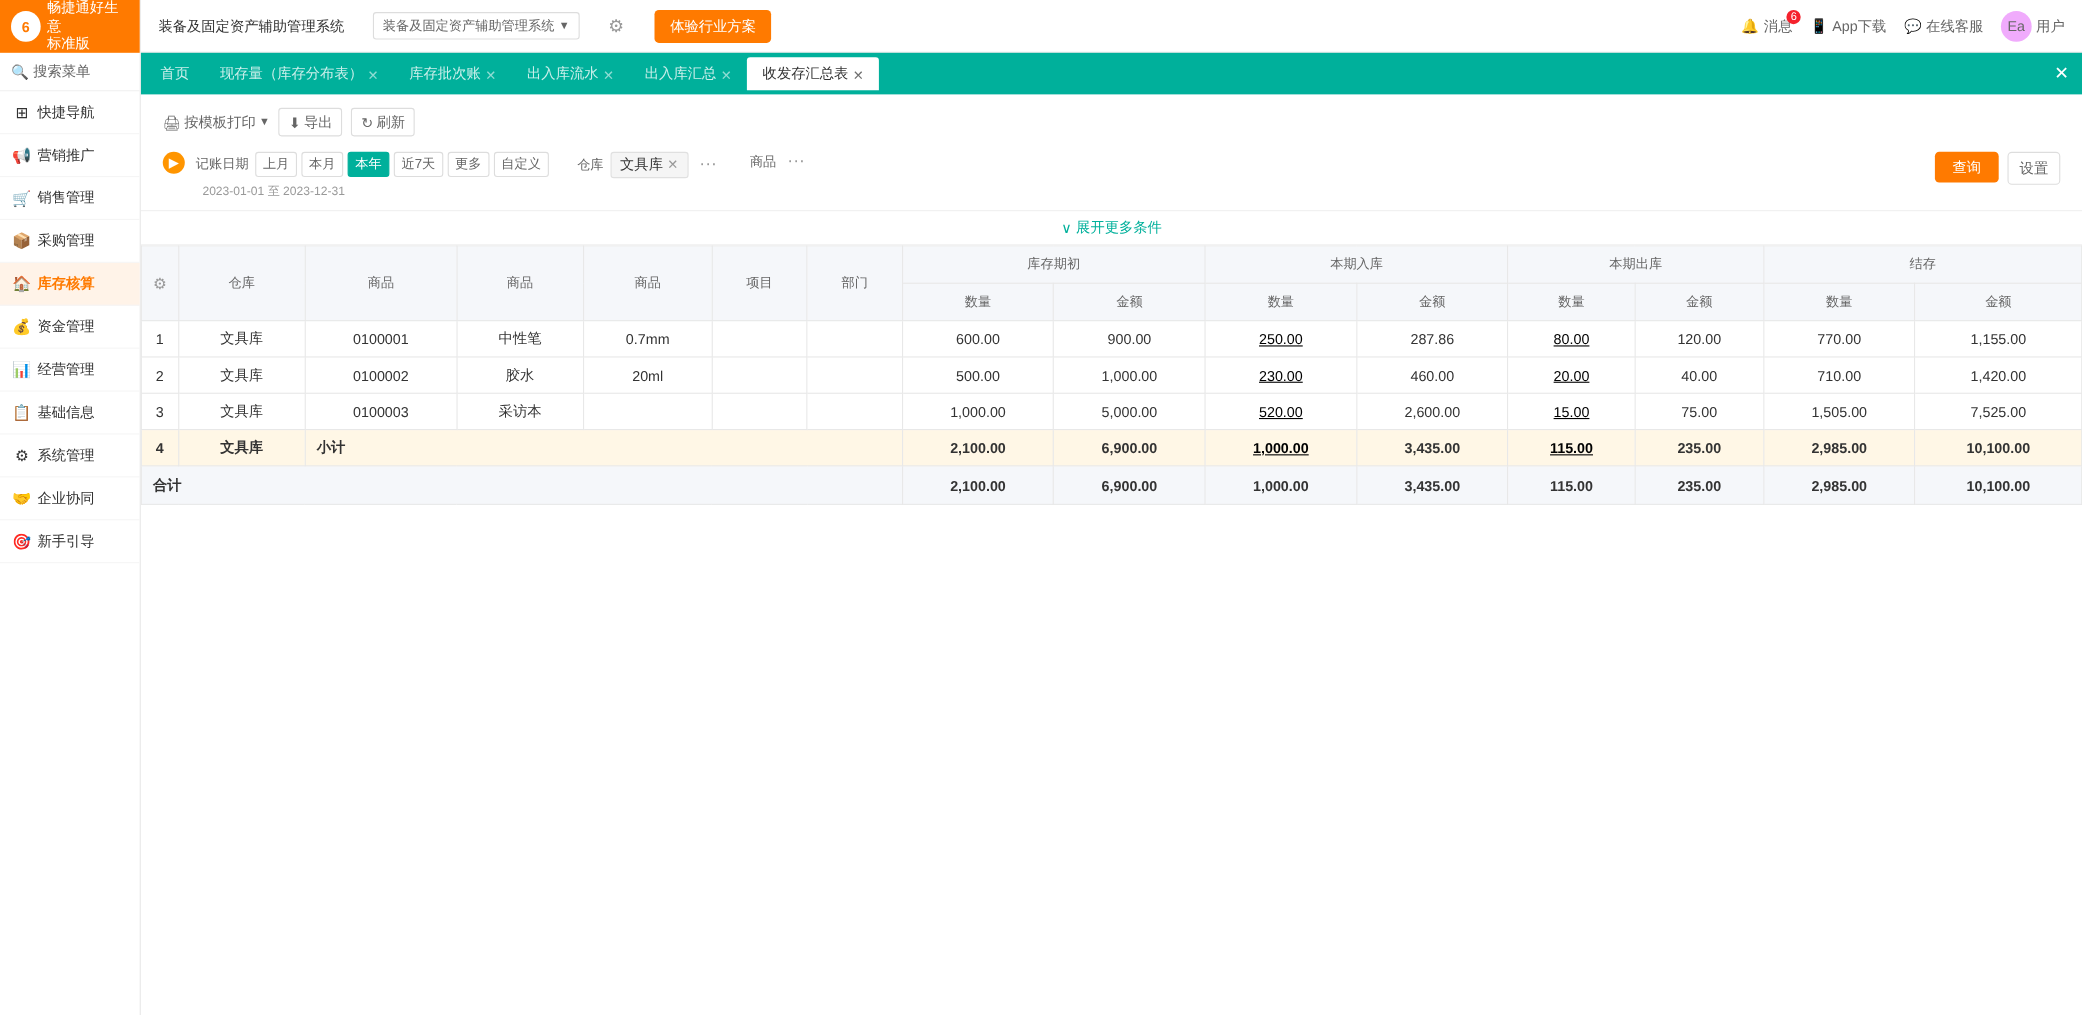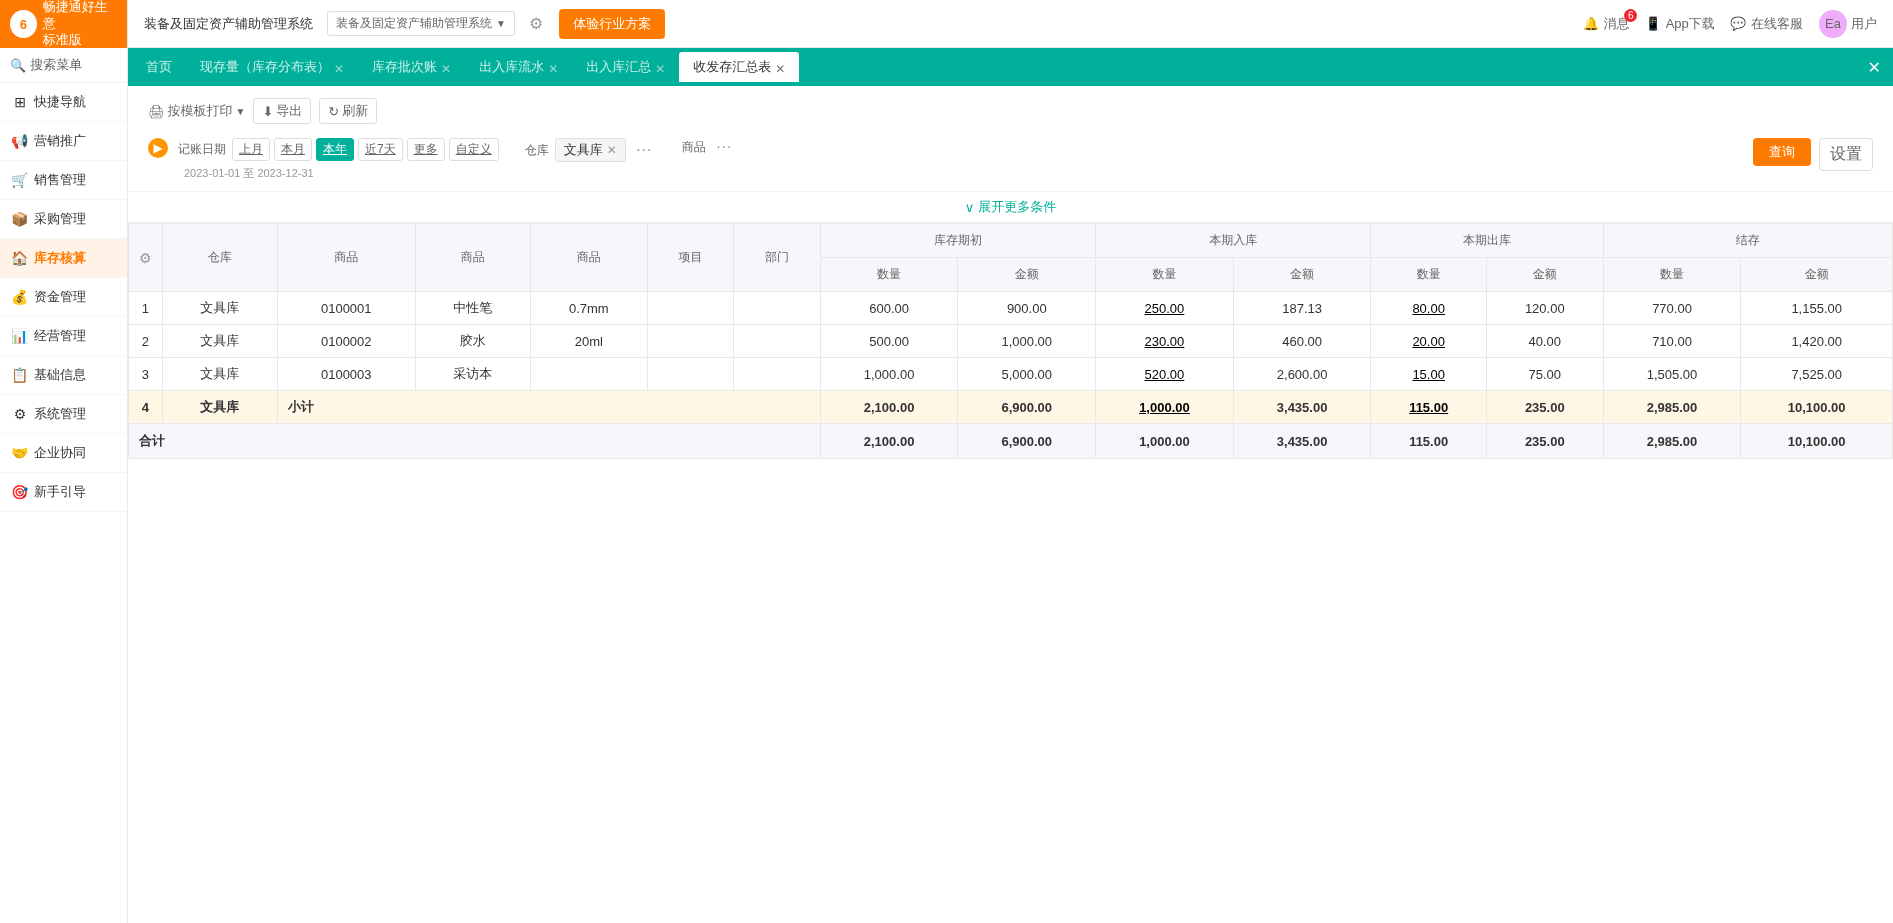--- a/index.html
+++ b/index.html
@@ -13,48 +13,48 @@
     .sidebar-search { display: flex; align-items: center; gap: 4px; padding: 8px 10px; color: #666; cursor: pointer; border-bottom: 1px solid #f0f0f0; }
     .sidebar-item { display: flex; align-items: center; gap: 6px; padding: 10px 12px; color: #333; cursor: pointer; border-bottom: 1px solid #f5f5f5; }
     .sidebar-item.active { background: #fff3e8; color: #ff7a00; font-weight: bold; }
     .sidebar-item-icon { width: 16px; height: 16px; display: inline-flex; align-items: center; justify-content: center; font-size: 14px; }
 
     
     .main { flex: 1; display: flex; flex-direction: column; overflow: hidden; }
 
     
     .top-header { background: #fff; height: 48px; display: flex; align-items: center; justify-content: space-between; padding: 0 16px; border-bottom: 1px solid #e8e8e8; flex-shrink: 0; }
-    .top-header-left { display: flex; align-items: center; gap: 8px; }
+    .top-header-left { display: flex; align-items: center; gap: 20px; }
     .header-selector { border: 1px solid #ddd; border-radius: 3px; padding: 3px 8px; font-size: 12px; color: #666; display: flex; align-items: center; gap: 4px; cursor: pointer; }
     .header-btn { background: #ff7a00; color: #fff; border: none; border-radius: 4px; padding: 6px 14px; cursor: pointer; font-size: 13px; }
     .top-header-right { display: flex; align-items: center; gap: 16px; color: #666; font-size: 12px; }
     .header-action { display: flex; align-items: center; gap: 4px; cursor: pointer; position: relative; }
     .badge { background: #f5222d; color: #fff; border-radius: 10px; font-size: 10px; padding: 1px 4px; position: absolute; top: -6px; right: -8px; }
     .user-avatar { width: 28px; height: 28px; border-radius: 50%; background: #f0abfc; display: flex; align-items: center; justify-content: center; font-size: 12px; color: #666; }
 
     
     .tab-bar { background: #00b09b; display: flex; align-items: center; height: 38px; padding: 0 4px; flex-shrink: 0; overflow: hidden; }
     .tab { display: flex; align-items: flex-end; gap: 4px; padding: 6px 14px; cursor: pointer; color: rgba(255,255,255,0.8); font-size: 13px; white-space: nowrap; border-radius: 3px 3px 0 0; }
     .tab.active { background: #fff; color: #333; }
     .tab-close { font-size: 12px; color: inherit; opacity: 0.7; }
     .tab-bar-close { margin-left: auto; color: #fff; font-size: 16px; cursor: pointer; padding: 0 8px; }
 
     
     .content { flex: 1; overflow-y: auto; padding: 0; background: #fff; }
     .page-title { font-size: 16px; font-weight: bold; color: #333; margin-bottom: 10px; }
     .filter-arrow { background: #ff9500; color: #fff; width: 20px; height: 20px; border-radius: 50%; display: flex; align-items: center; justify-content: center; cursor: pointer; font-size: 12px; flex-shrink: 0; }
     .filter-label { color: #666; font-size: 12px; white-space: nowrap; }
     .date-btns { display: flex; gap: 4px; align-items: center; }
-    .date-btn { padding: 2px 6px; border: 1px solid #ddd; border-radius: 3px; cursor: pointer; font-size: 12px; color: #666; background: #fff; text-decoration: underline; }
+    .date-btn { padding: 2px 6px; border: 1px solid #ddd; border-radius: 3px; cursor: pointer; font-size: 12px; color: #666; background: #fff; }
     .date-btn.active { background: #00b09b; color: #fff; border-color: #00b09b; }
     .date-range { font-size: 11px; color: #999; margin-left: 6px; }
     .filter-tag { background: #f5f5f5; border: 1px solid #e0e0e0; border-radius: 3px; padding: 2px 8px; display: flex; align-items: center; gap: 4px; font-size: 12px; color: #333; }
     .filter-tag-close { color: #999; cursor: pointer; font-size: 12px; }
     .btn-query { background: #ff7a00; color: #fff; border: none; border-radius: 4px; padding: 5px 16px; cursor: pointer; font-size: 13px; }
-    .btn-settings { color: #666; border: 1px solid #ddd; background: #fff; border-radius: 4px; padding: 5px 10px; cursor: pointer; font-size: 16px; }
+    .btn-settings { color: #666; border: 1px solid #ddd; background: #fff; border-radius: 4px; padding: 5px 10px; cursor: pointer; font-size: 13px; }
 
     .expand-row { display: flex; justify-content: center; padding: 6px 0; border-bottom: 1px solid #f0f0f0; }
     .expand-btn { color: #00b09b; font-size: 12px; cursor: pointer; display: flex; align-items: center; gap: 4px; }
     .btn-print { color: #666; font-size: 12px; cursor: pointer; display: flex; align-items: center; gap: 3px; }
     .btn-export { color: #666; font-size: 12px; cursor: pointer; display: flex; align-items: center; gap: 3px; border: 1px solid #ddd; border-radius: 3px; padding: 3px 8px; }
     .btn-refresh { color: #666; font-size: 12px; cursor: pointer; display: flex; align-items: center; gap: 3px; border: 1px solid #ddd; border-radius: 3px; padding: 3px 8px; }
 
     
     .table-container { overflow-x: auto; }
     table { width: 100%; border-collapse: collapse; }
@@ -295,21 +295,21 @@
       <td>1</td>
       <td>文具库</td>
       <td>0100001</td>
       <td>中性笔</td>
       <td>0.7mm</td>
       <td></td>
       <td></td>
       <td>600.00</td>
       <td>900.00</td>
       <td class="link">250.00</td>
-      <td>187.13</td>
+      <td>287.86</td>
       <td class="link">80.00</td>
       <td>120.00</td>
       <td>770.00</td>
       <td>1,155.00</td>
     </tr>
             <tr>
       <td>2</td>
       <td>文具库</td>
       <td>0100002</td>
       <td>胶水</td>

